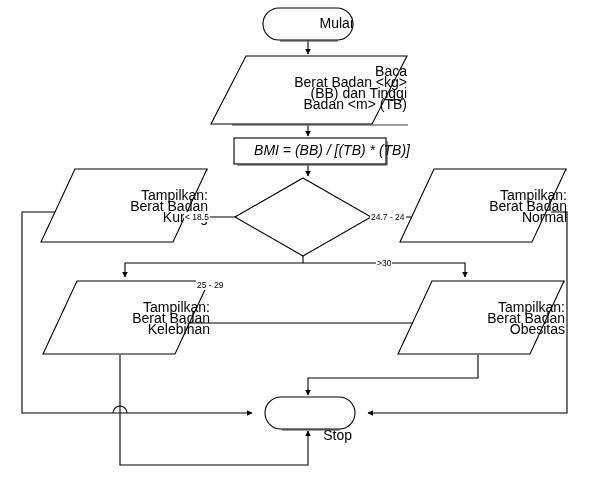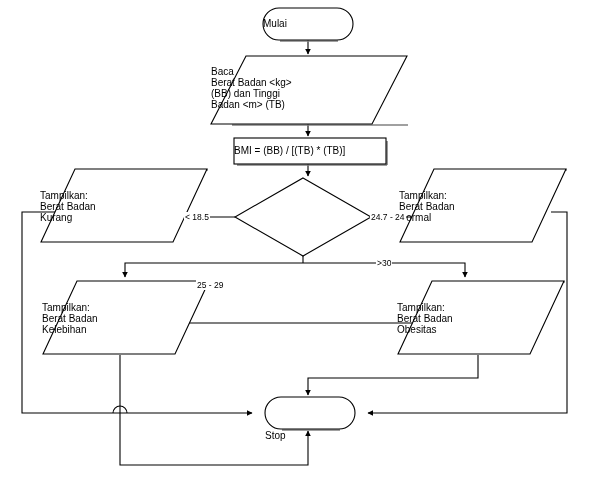--- a/index.html
+++ b/index.html
@@ -17,23 +17,23 @@
   }
   svg.layer {
     position: absolute;
     left: 0;
     top: 0;
     width: 590px;
     height: 486px;
   }
   .node-text {
     position: absolute;
-    text-align: left;
+    text-align: right;
     font-family: "Liberation Sans", sans-serif;
-    font-size: 10px;
+    font-size: 14px;
     line-height: 11px;
     color: #000000;
     white-space: pre-line;
     pointer-events: none;
   }
   .edge-label {
     position: absolute;
     font-family: "Liberation Sans", sans-serif;
     font-size: 8.5px;
     line-height: 10px;
@@ -124,21 +124,21 @@
     <rect class="shape-stroke" x="265" y="397" width="90" height="32" rx="16" ry="16"></rect>
   </svg>
 
   <div class="node-text" style="left:263px; top:18px; width:90px;">Mulai</div>
 
   <div class="node-text" style="left:211px; top:66px; width:196px;">Baca
 Berat Badan &lt;kg&gt;
 (BB) dan Tinggi
 Badan &lt;m&gt; (TB)</div>
 
-  <div class="node-text" style="left:234px; top:145px; width:176px;">BMI = (BB) / [(TB) * (TB)]</div>
+  <div class="node-text" style="left:234px; top:145px; width:176px;font-style:italic;">BMI = (BB) / [(TB) * (TB)]</div>
 
 
   <div class="node-text" style="left:40px; top:190px; width:168px;">Tampilkan:
 Berat Badan
 Kurang</div>
 
   <div class="node-text" style="left:399px; top:190px; width:168px;">Tampilkan:
 Berat Badan
 Normal</div>
 

